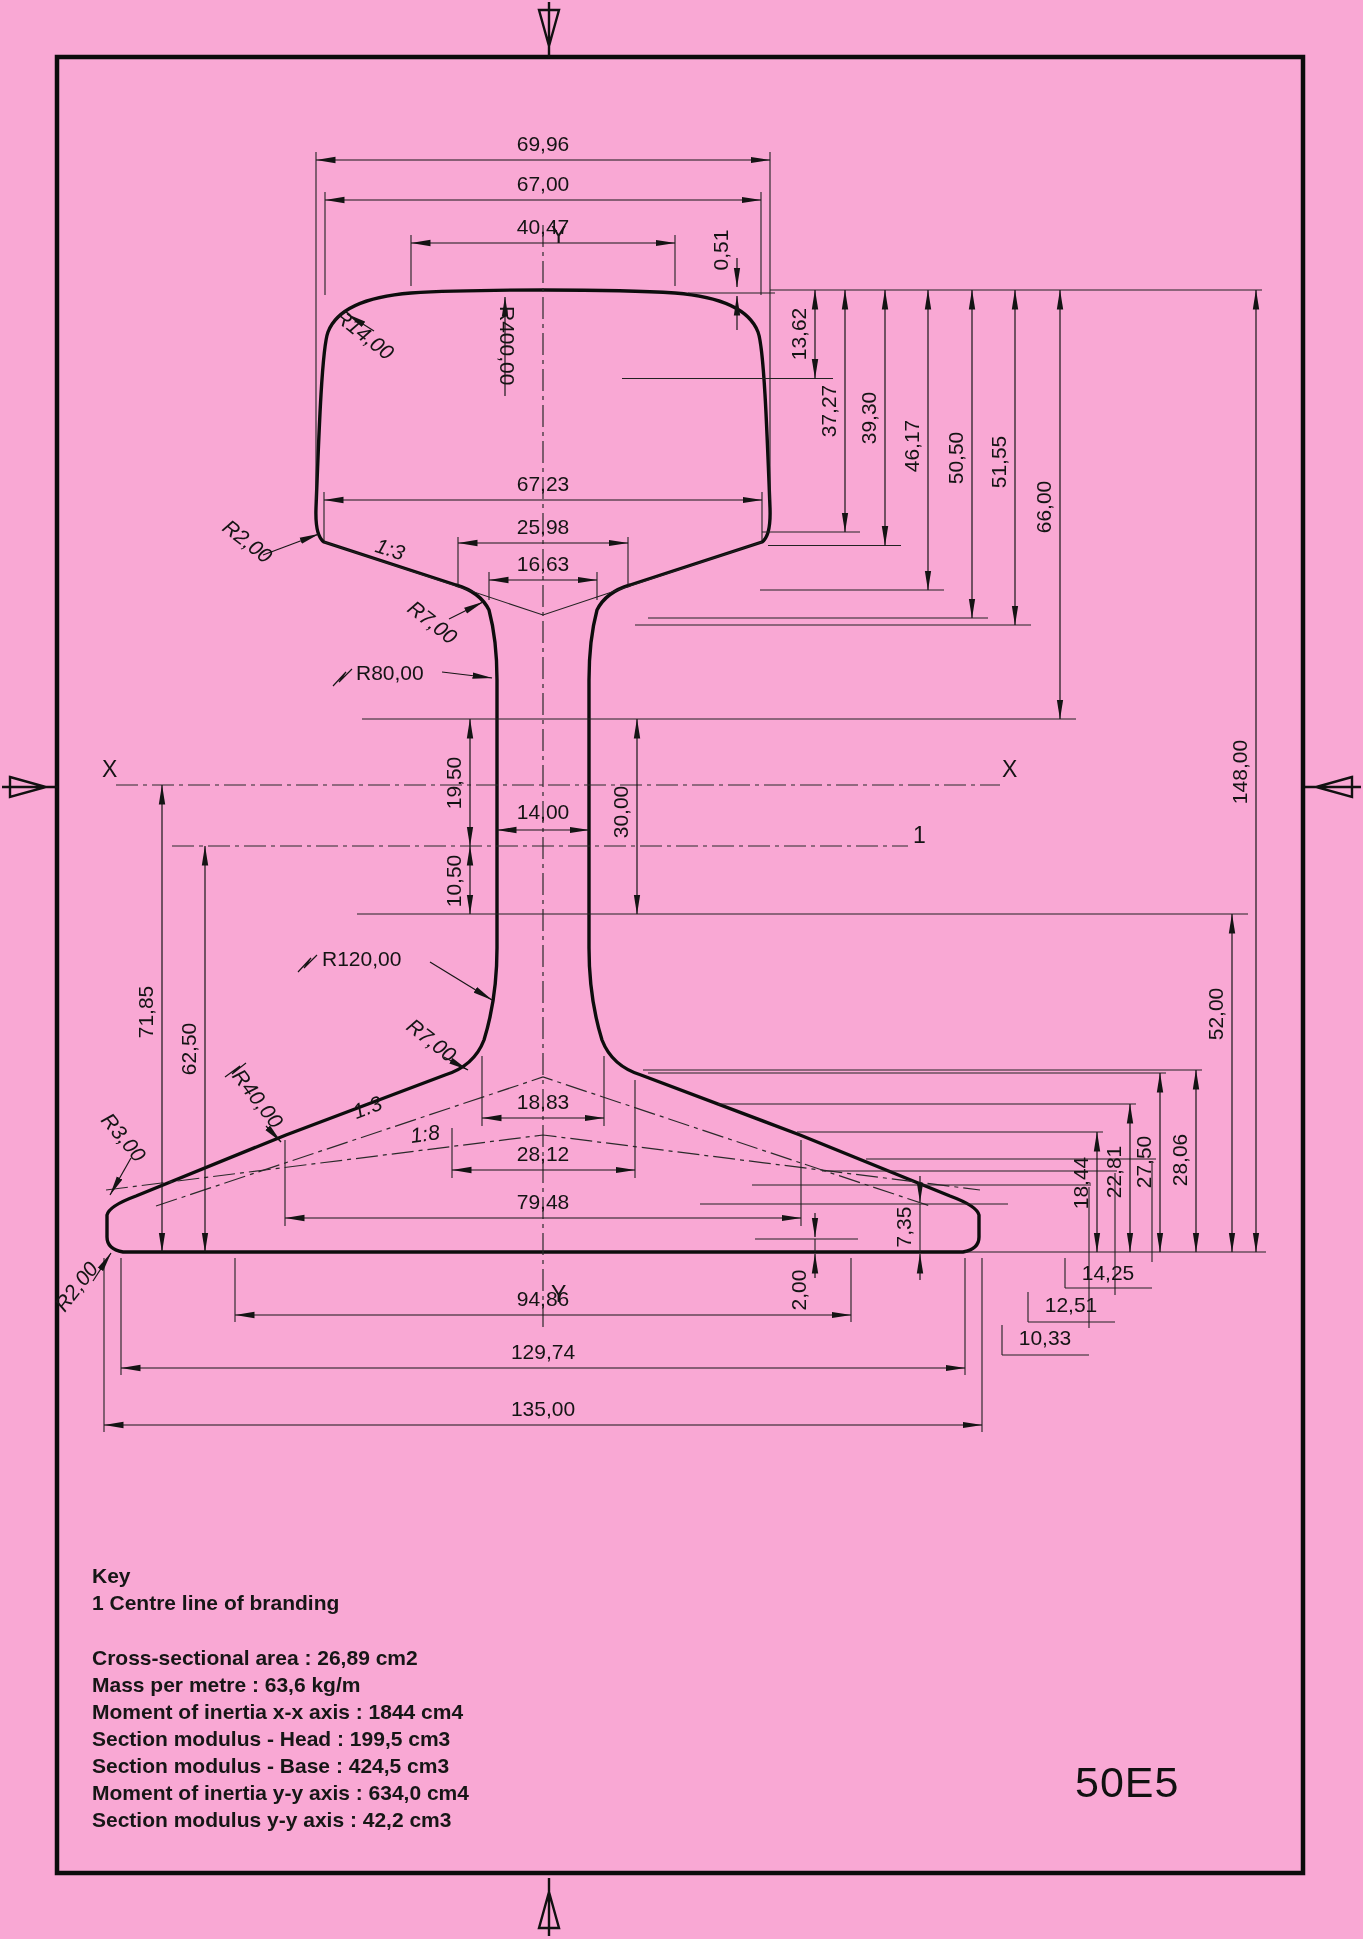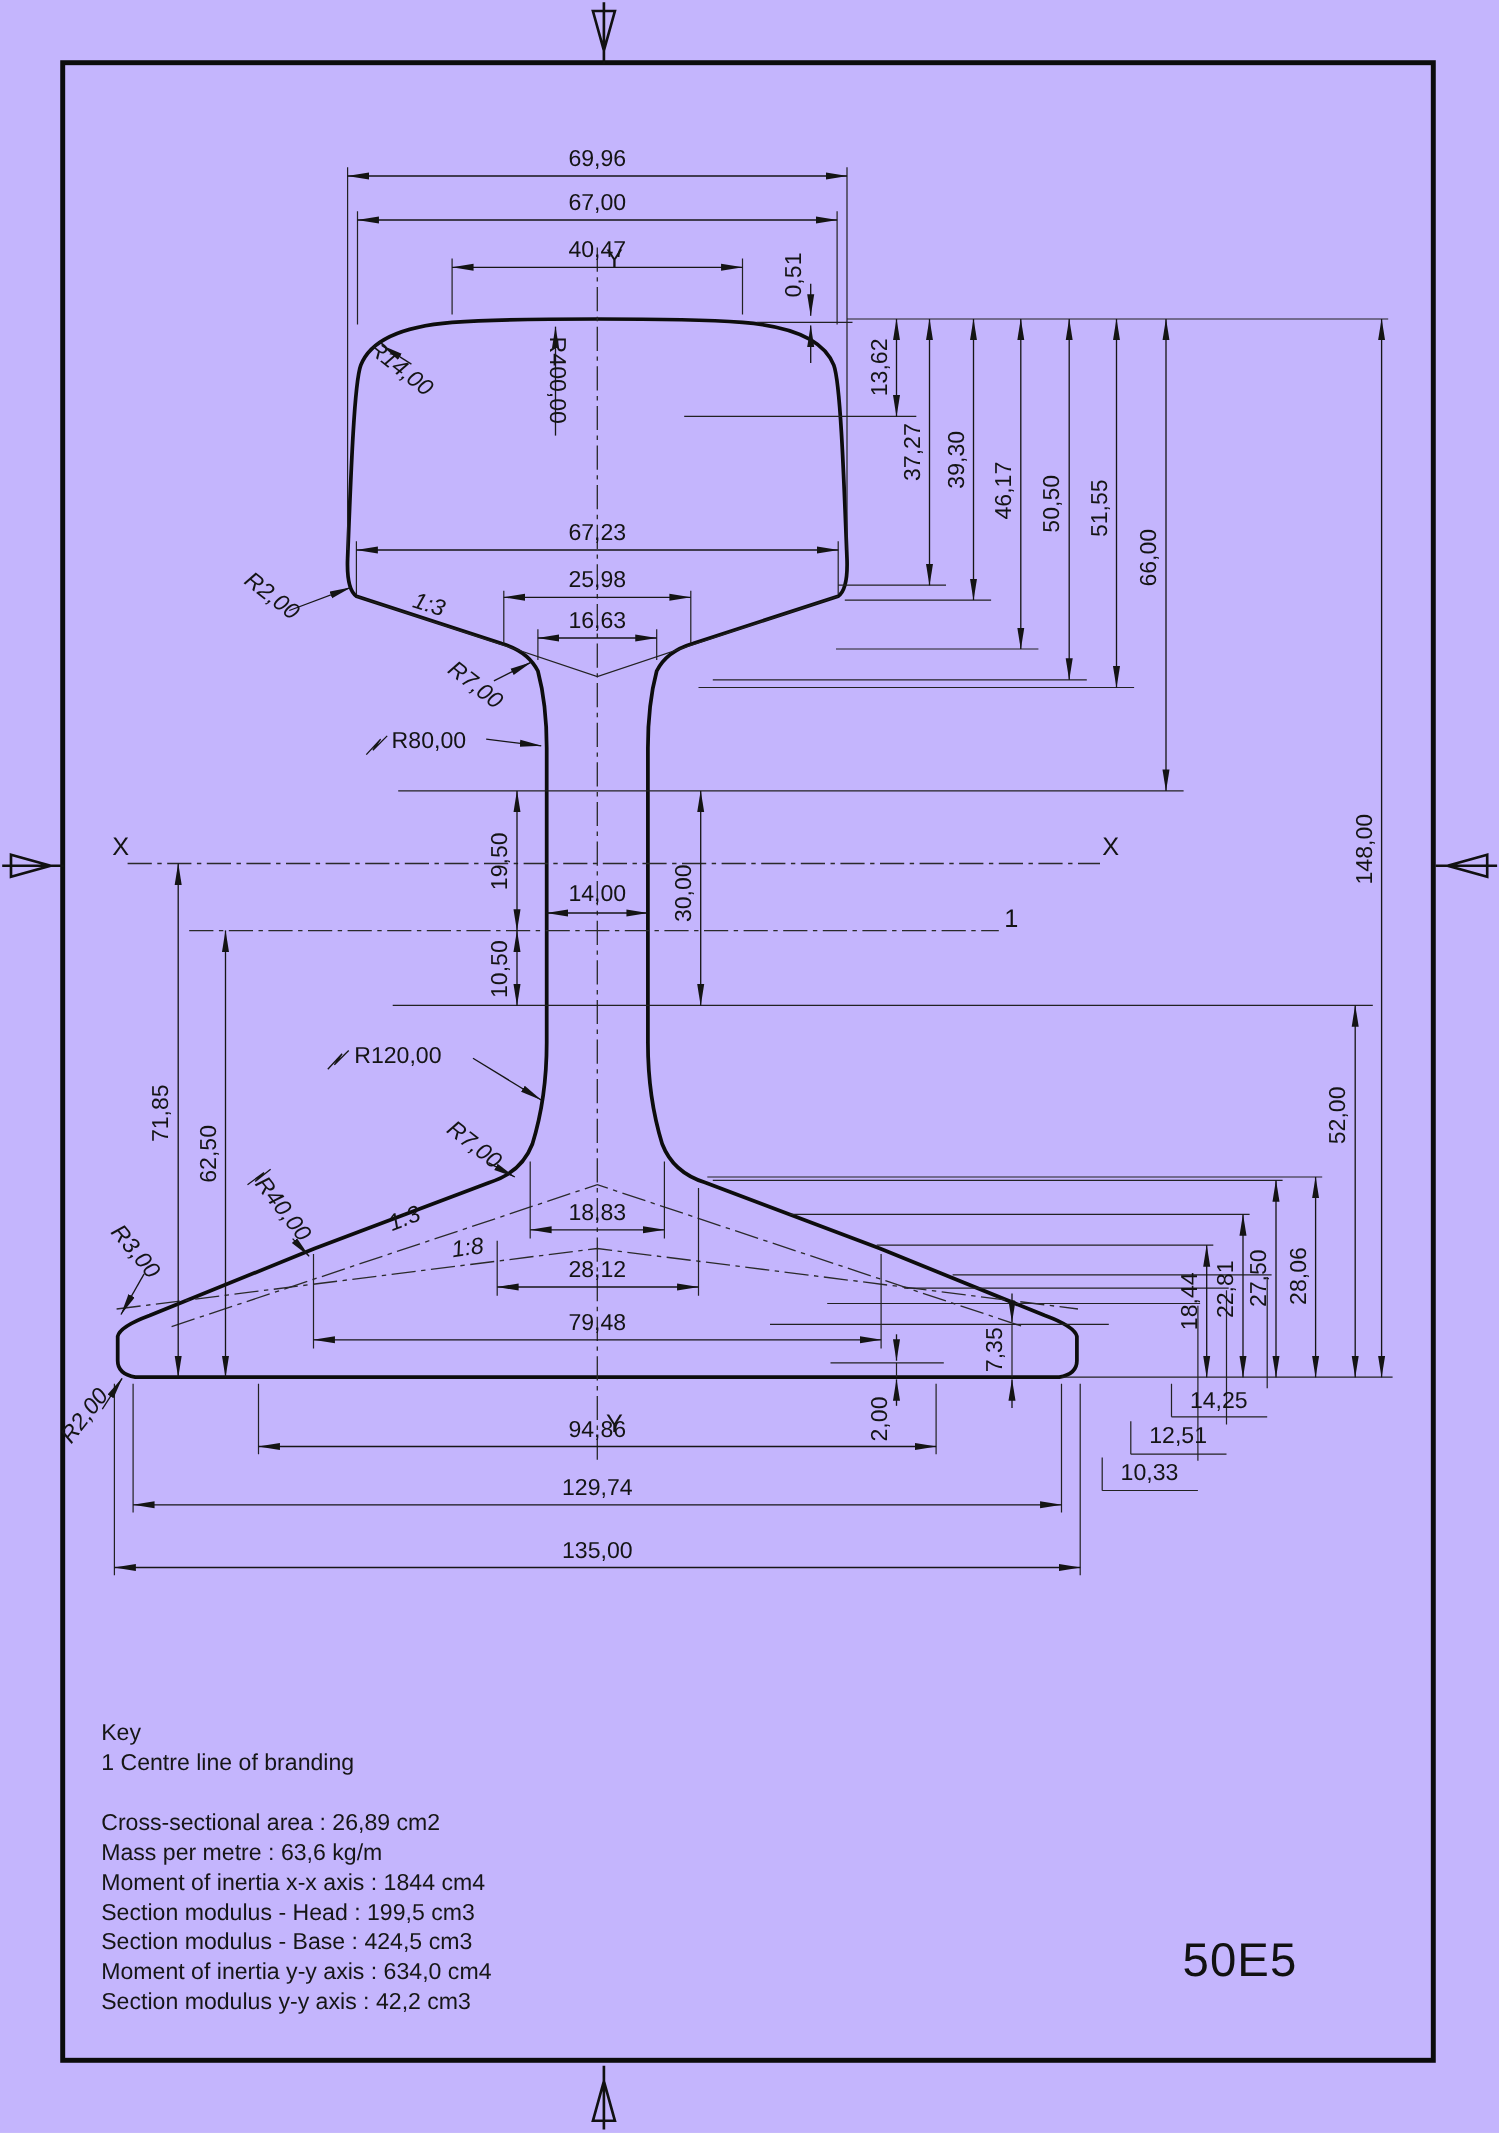--- a/index.html
+++ b/index.html
@@ -1,24 +1,24 @@
 <!DOCTYPE html>
 <html><head>
 <meta charset="utf-8">
 <style>
   html,body{margin:0;padding:0;background:#e8e8e8;}
-  .page{position:relative;width:1363px;height:1939px;background:#c4b5fd;overflow:hidden;
+  .page{position:relative;width:1363px;height:1939px;background:#f9a8d4;overflow:hidden;
         font-family:"Liberation Sans", sans-serif;}
   svg{position:absolute;left:0;top:0;}
   svg text{fill:#141414;font-family:"Liberation Sans", sans-serif;font-size:21px;}
   .mid{text-anchor:middle;}
   .st{text-anchor:start;}
   .ax{font-size:23px;}
   .it{font-style:italic;}
-  .keyblock{position:absolute;left:92px;top:1562px;color:#161616;font-size:21px;line-height:27px;}
+  .keyblock{position:absolute;left:92px;top:1562px;color:#161616;font-size:21px;line-height:27px;font-weight:bold;}
   .keyblock .gap{height:28px;}
   .title{position:absolute;left:1075px;top:1758px;width:170px;text-align:left;
          color:#111;font-size:43px;letter-spacing:1px;}
 </style>
 </head>
 <body>
 
 <div class="page">
 <svg width="1363" height="1939" viewBox="0 0 1363 1939">
   <defs>

